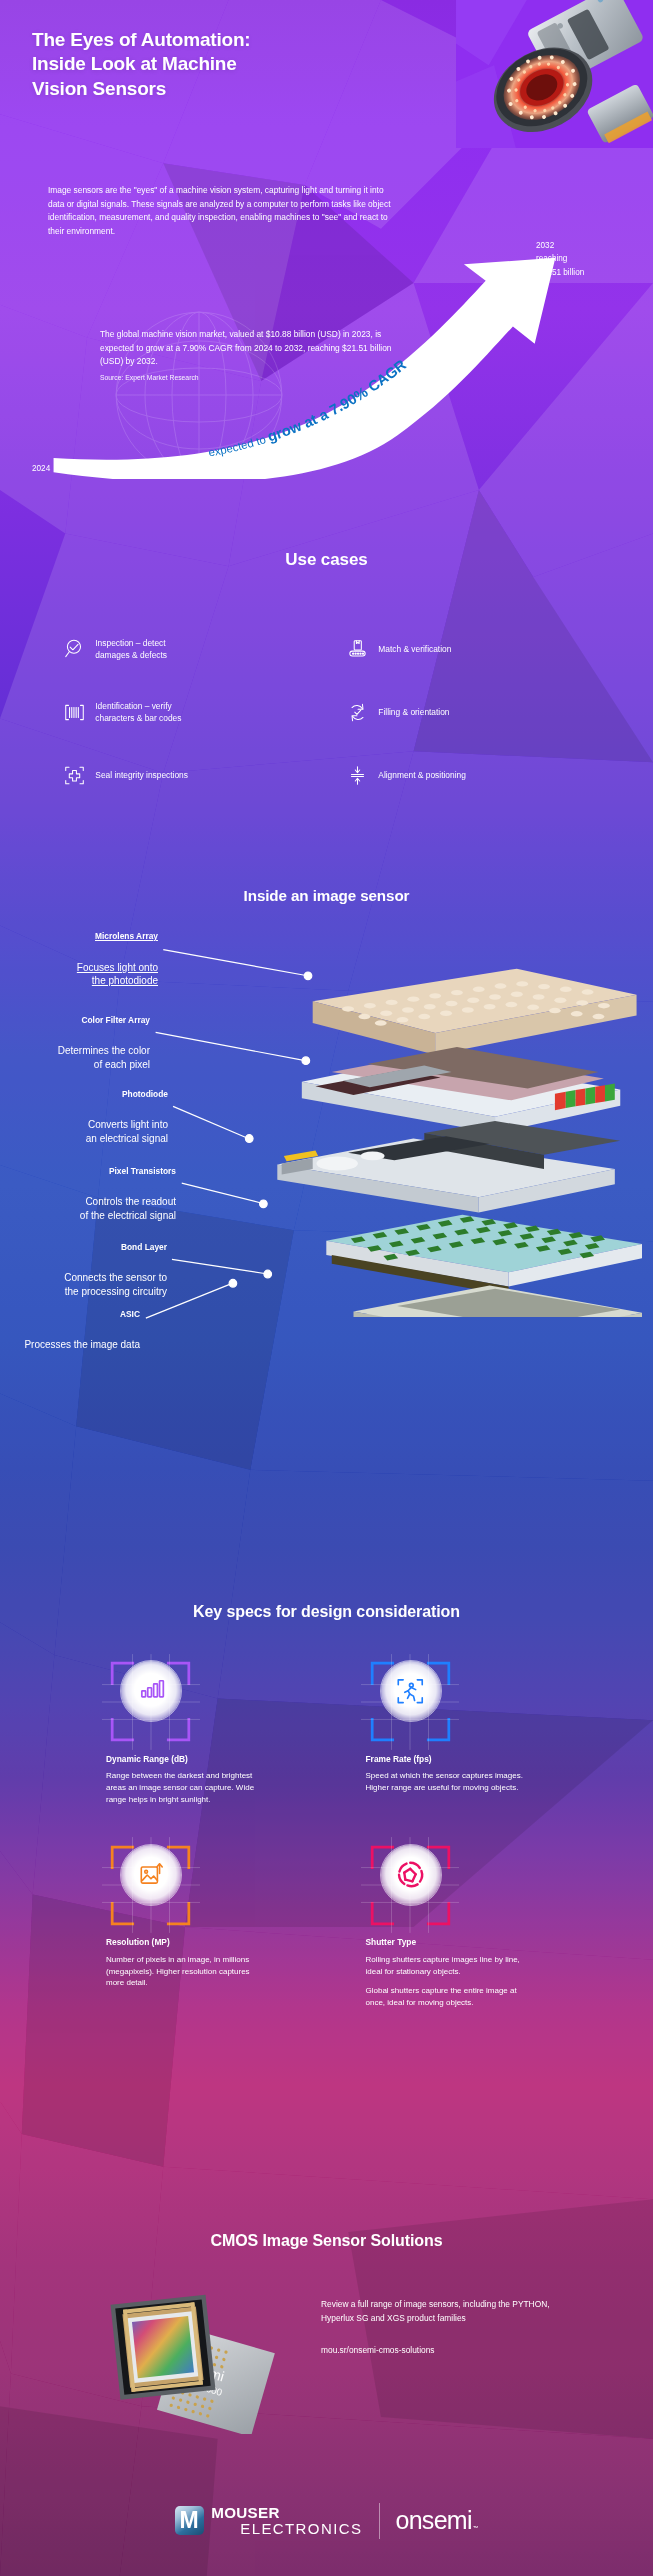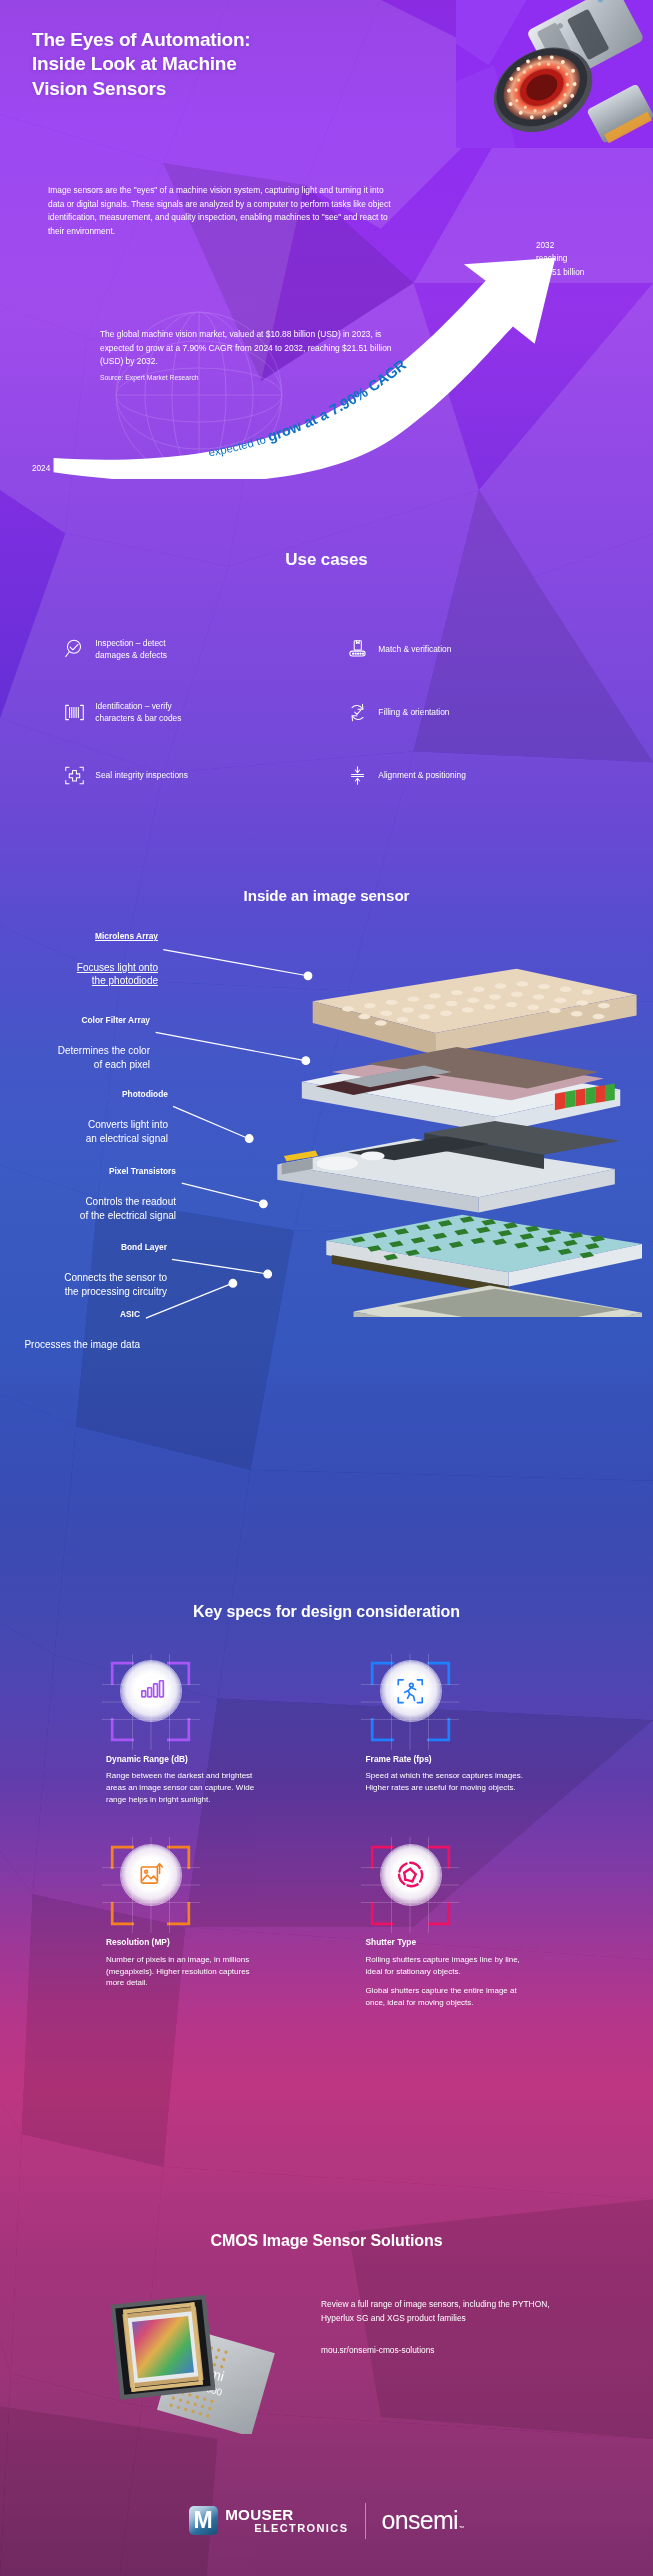--- a/index.html
+++ b/index.html
@@ -136,21 +136,21 @@
   .mouser { display:flex; align-items:center; gap:7.6px; }
   .mouser-mark {
     width:29px; height:29px; border-radius:4.9px;
     background: linear-gradient(145deg,#d8e6f2 0%, #9fc0da 28%, #2c6f9e 62%, #1b4d74 100%);
     display:flex; align-items:center; justify-content:center;
     font-size:23px; font-weight:700; color:#fff; line-height:1;
     font-family:"Liberation Sans", sans-serif;
   }
   .mouser-txt { line-height:1.04; }
   .mouser-txt .l1 { font-size:15.2px; font-weight:700; letter-spacing:0.3px; }
-  .mouser-txt .l2 { font-size:11px; font-weight:700; letter-spacing:1.4px;margin-left:29px; }
+  .mouser-txt .l2 { font-size:15px; font-weight:400; letter-spacing:1.4px;margin-left:29px; }
   .divider { width:0.5px; height:36px; background:rgba(255,255,255,.45); }
   .onsemi { display:flex; align-items:flex-end; }
   .onsemi-word { font-size:25px; font-weight:400; letter-spacing:-0.7px; line-height:1; }
   .onsemi-tm { font-size:5.4px; margin-left:1.1px; margin-bottom:2.2px; }
 </style>
 </head>
 <body>
 
 <div class="page">
 
@@ -676,21 +676,21 @@
               <circle cx="30" cy="17" r="3.4"></circle>
               <path d="M30 21 l-6 6 l3 6 l-4 8"></path>
                 <path d="M27 33 l7 4 l2 8"></path>
               <path d="M24 27 l-6 3"></path>
                 <path d="M30 21 l8 4"></path>
             </svg>
           </div>
           <div class="spec-ring"></div>
         </div>
         <div class="spec-name">Frame Rate (fps)</div>
-        <div class="spec-desc">Speed at which the sensor captures images. Higher rates are useful for moving objects.</div>
+        <div class="spec-desc">Speed at which the sensor captures images. Higher range are useful for moving objects.</div>
       </div>
 
       <div class="spec-card">
         <div class="spec-badge">
           <svg class="spec-frame" viewBox="0 0 148 148" fill="none" stroke="#f58220" stroke-width="5">
             <path d="M4 44 V4 H44"></path>
               <path d="M104 4 H144 V44"></path>
               <path d="M144 104 V144 H104"></path>
               <path d="M44 144 H4 V104"></path>
           </svg>

